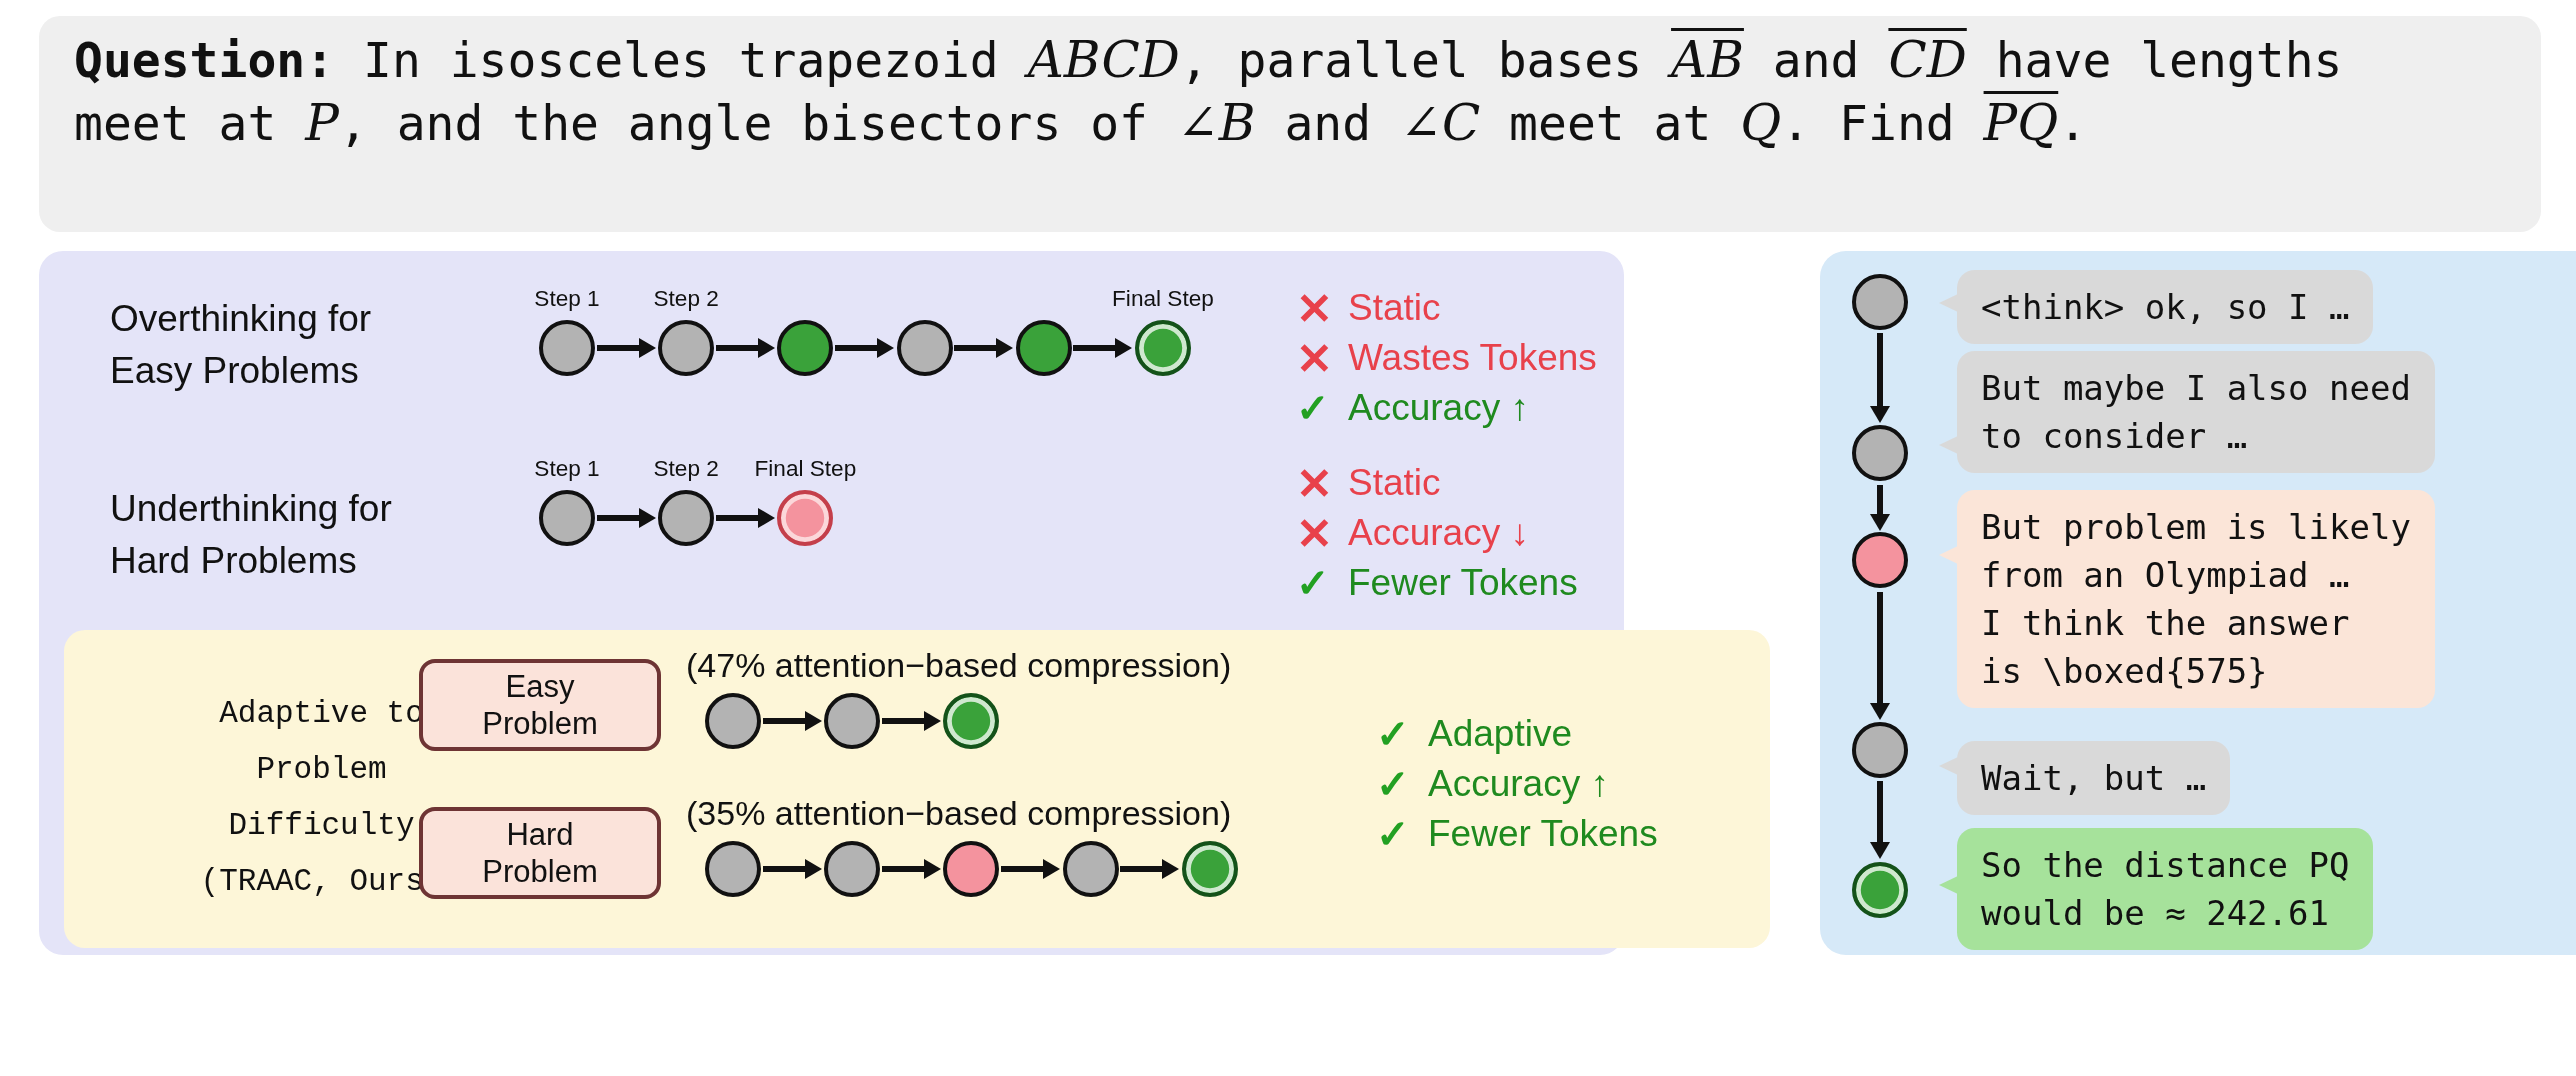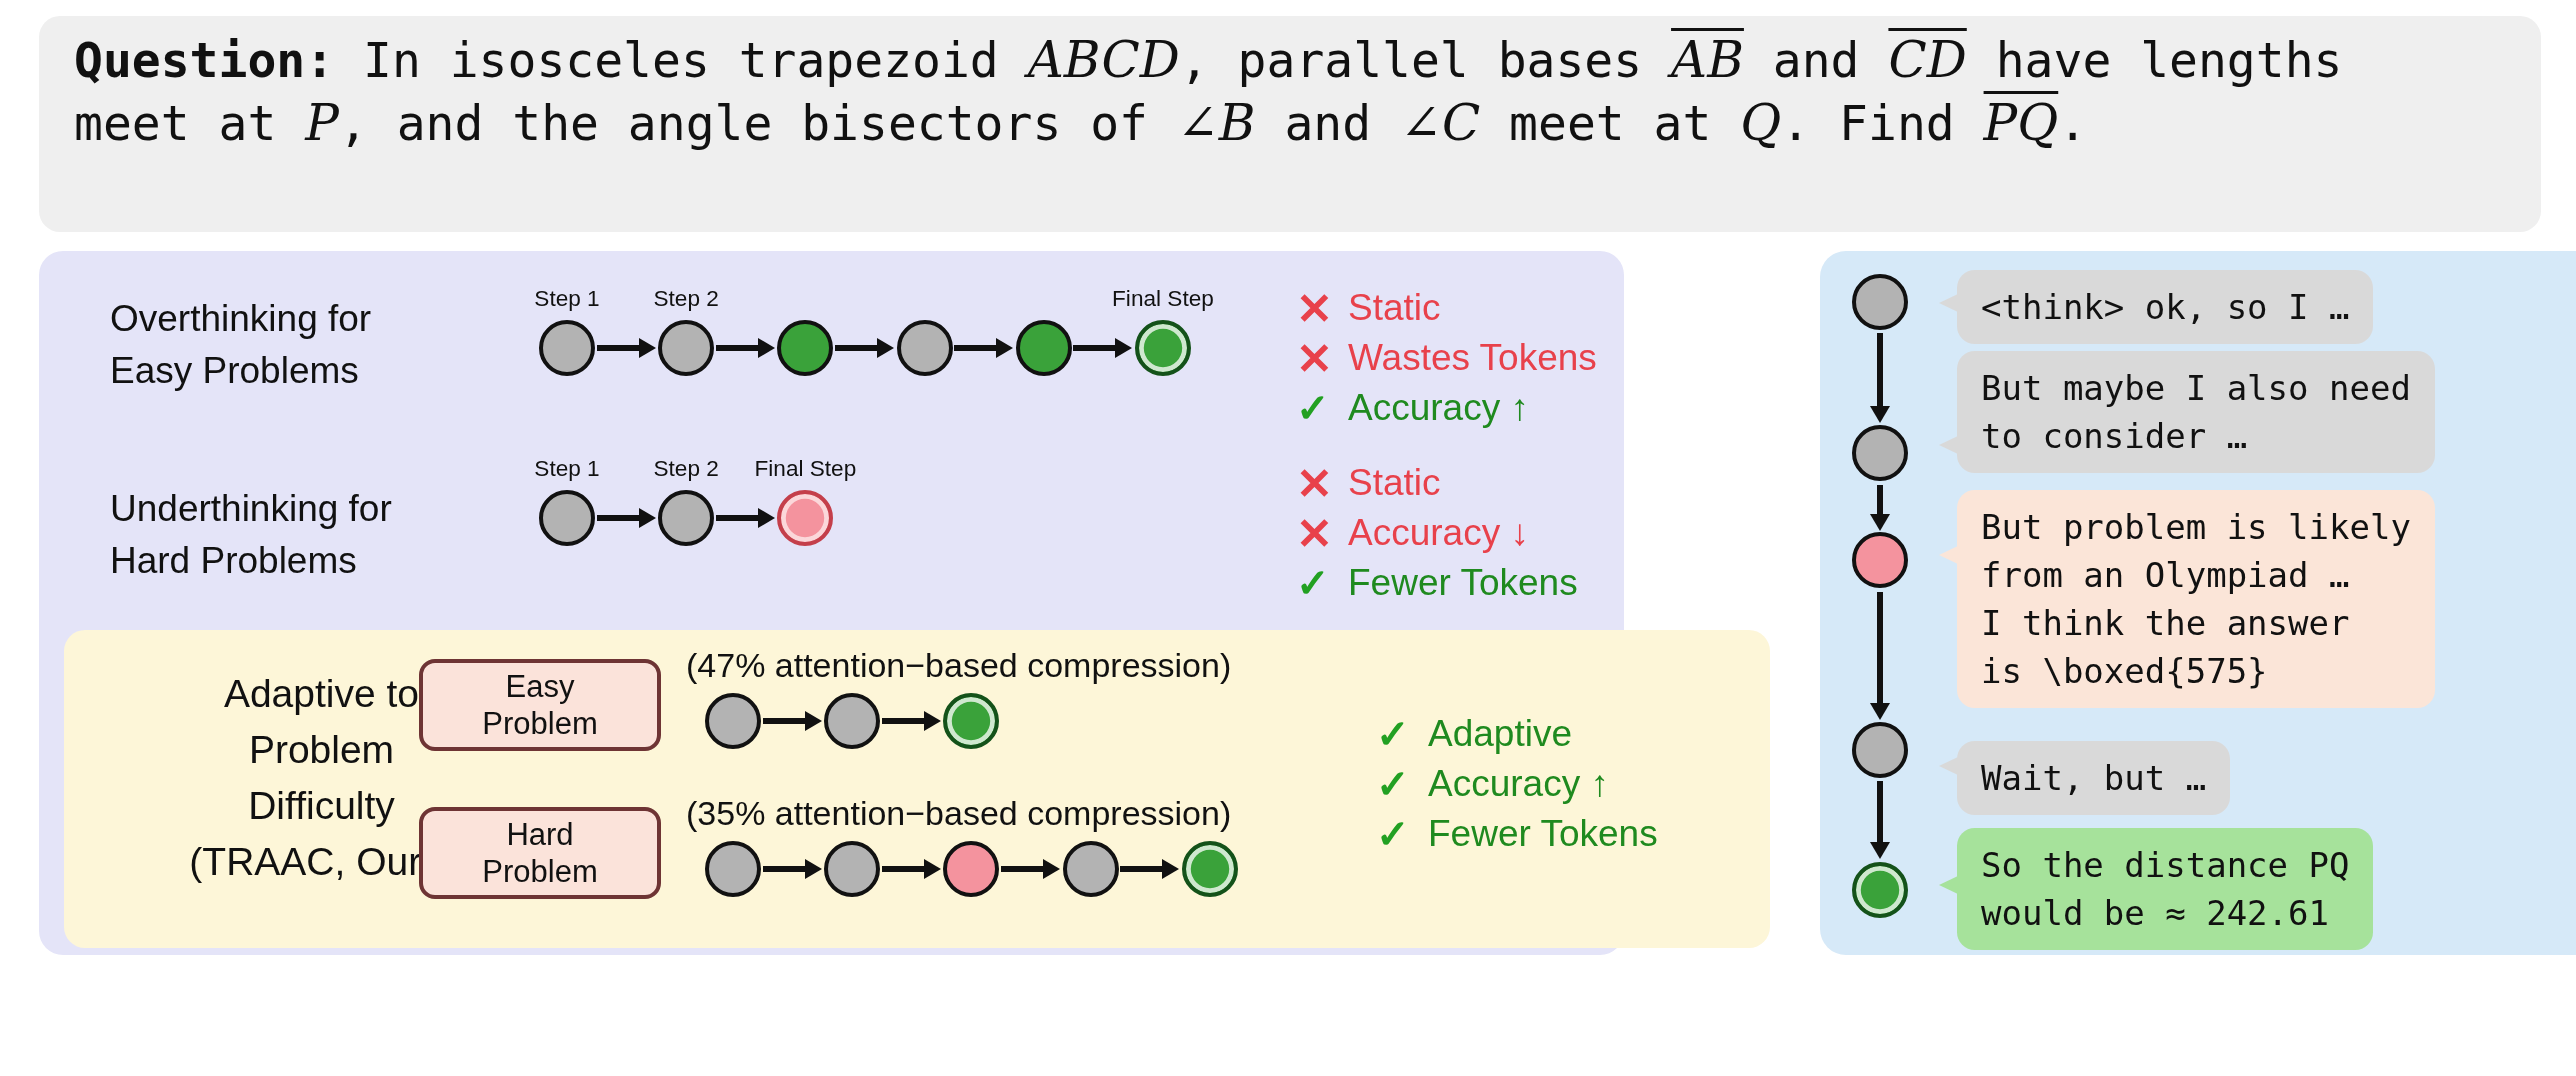--- a/index.html
+++ b/index.html
@@ -57,22 +57,22 @@
   .mark.cross{color:var(--cross_red);font-size:44px;}
   .mark.check{color:var(--check_green);}
   .plabel{font-size:37px;}
   .plabel.red{color:var(--cross_red);}
   .plabel.grn{color:var(--green_text);}
   .pts1{left:1257px;top:32px;}
   .pts2{left:1257px;top:207px;}
   .pts3{left:1312px;top:79px;}
 
   
-  .ad-title{position:absolute;left:24px;top:36px;width:467px;text-align:center;
-        font-size:39px;line-height:56px;color:#111;}
+  .ad-title{position:absolute;left:24px;top:56px;width:467px;text-align:center;
+        font-size:31px;line-height:56px;color:#111;font-family:Liberation Mono, monospace;}
   .prob-box{position:absolute;width:242px;height:92px;border-radius:16px;
         background:var(--easy_box_bg);border:4px solid var(--easy_box_border);
         box-sizing:border-box;display:flex;align-items:center;justify-content:center;}
   .prob-box.easy{left:355px;top:29px;}
   .prob-box.hard{left:355px;top:177px;}
   .prob-label{display:block;width:161px;text-align:center;font-size:31px;line-height:37px;color:#111;}
   .caption{position:absolute;font-size:34px;color:#111;white-space:nowrap;}
   .capA{left:622px;top:16px;}
   .capB{left:622px;top:164px;}
 

